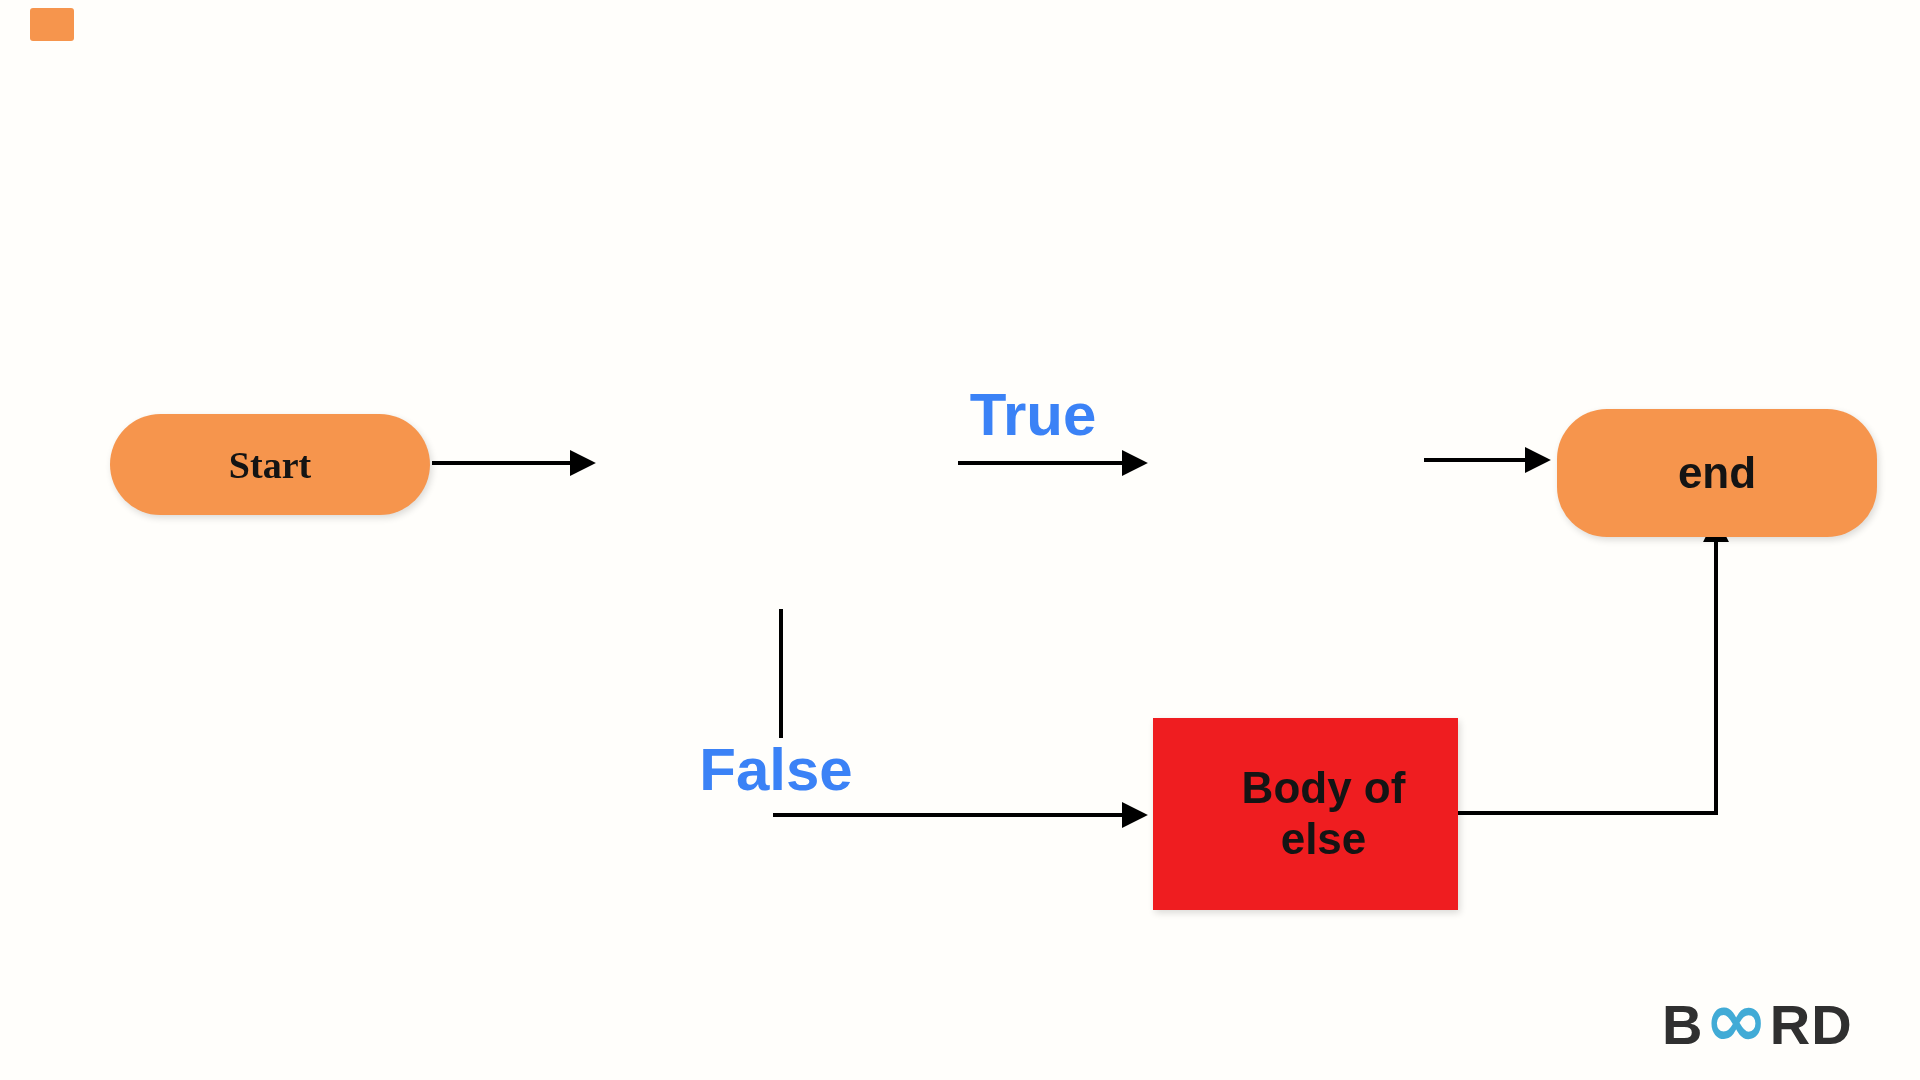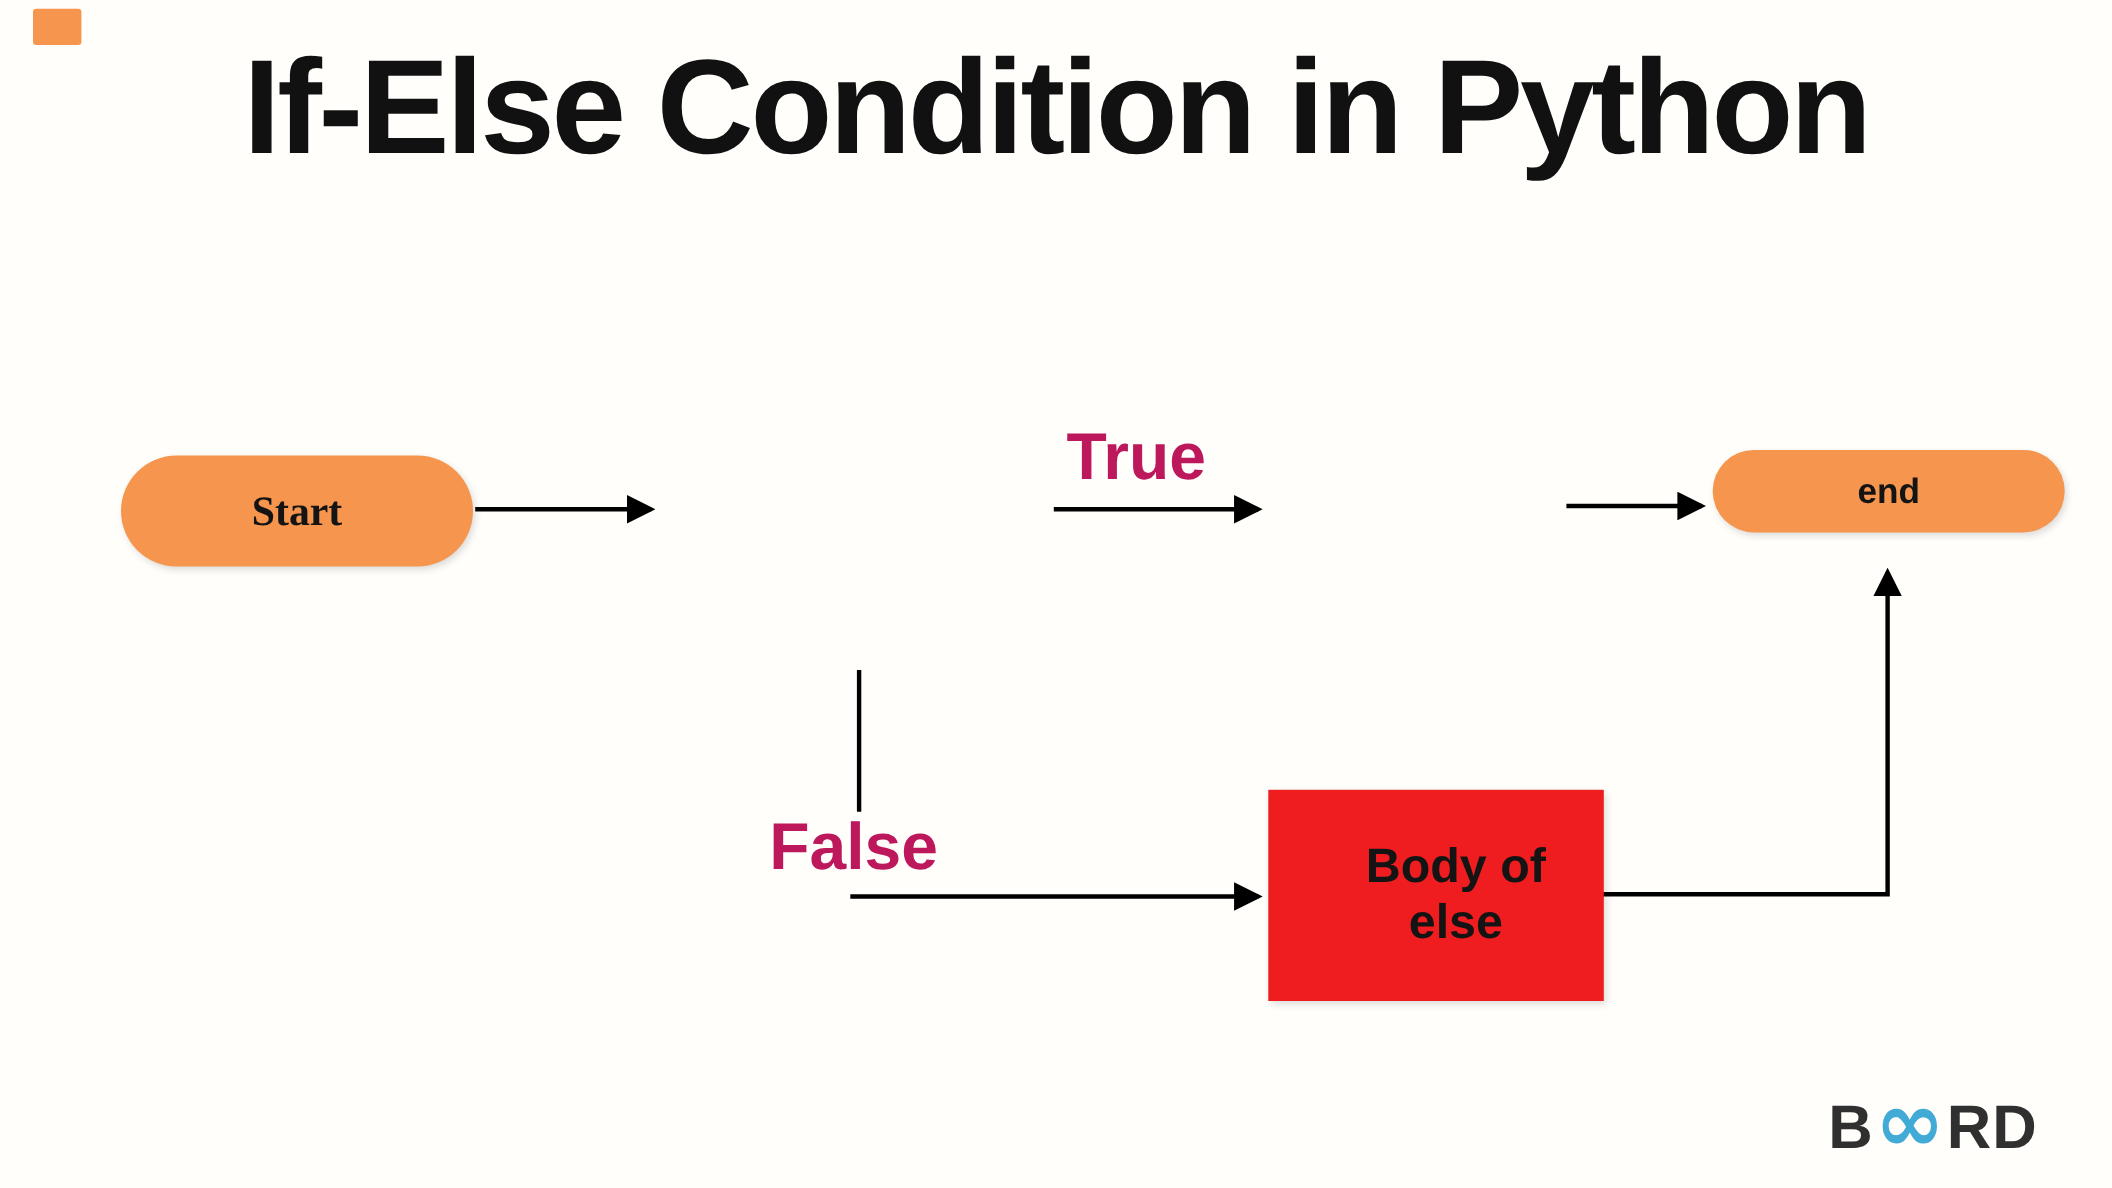--- a/index.html
+++ b/index.html
@@ -29,38 +29,38 @@
   .connectors{position:absolute;left:0;top:0;width:1920px;height:1080px;}
 
   
   .node{
     position:absolute;display:flex;align-items:center;justify-content:center;
     color:#141414;font-weight:bold;text-align:center;
   }
   .shadow{box-shadow:2px 3px 7px rgba(0,0,0,0.14);}
   .pill{background:#f6954d;}
   .start{left:110px;top:414px;width:320px;height:101px;border-radius:52px;font-size:38px;font-family:Liberation Serif, serif;}
-  .end{left:1557px;top:409px;width:320px;height:75px;border-radius:50px;font-size:32px;}
+  .end{left:1557px;top:409px;width:320px;height:128px;border-radius:50px;font-size:44px;}
   .diamond-wrap{
     position:absolute;left:602px;top:322px;width:356px;height:286px;
     filter:drop-shadow(2px 3px 5px rgba(0,0,0,0.18));
   }
   .diamond{
     width:100%;height:100%;background:#f6954d;
     clip-path:polygon(50% 0, 100% 50%, 50% 100%, 0 50%);
     display:flex;align-items:center;justify-content:center;
     color:#141414;font-weight:bold;font-size:48px;
   }
   .body-if{left:1156px;top:365px;width:267px;height:193px;background:#7cd455;font-size:46px;}
   .body-else{left:1153px;top:718px;width:269px;height:192px;background:#ef1d20;font-size:44px;line-height:1.15;padding-left:36px;}
   .body-else .node-label{width:200px;}
 
   
   .edge-label{
-    position:absolute;color:#be185d;font-weight:bold;
+    position:absolute;color:#3b82f6;font-weight:bold;
     font-size:60px;line-height:1;text-align:center;
   }
   .edge-label.true{left:958px;top:385px;width:150px;}
   .edge-label.false{left:686px;top:740px;width:180px;}
 
   
   .logo{
     position:absolute;left:1662px;top:992px;
     display:flex;align-items:center;
     font-weight:bold;color:#303030;letter-spacing:1px;
@@ -72,21 +72,20 @@
     font-family:"DejaVu Sans", sans-serif;
   }
 </style>
 </head>
 <body>
 
 <div class="canvas">
 
   <div class="corner-swatch"></div>
 
-  <h1 class="title">If-Else Condition in Python</h1>
 
   <svg class="connectors" viewBox="0 0 1920 1080" xmlns="http://www.w3.org/2000/svg">
     <defs>
       <marker id="ah" viewBox="0 0 10 10" refX="8.5" refY="5" markerWidth="6.5" markerHeight="6.5" orient="auto-start-reverse">
         <path d="M0,0 L10,5 L0,10 z" fill="#000"></path>
       </marker>
     </defs>
     <g stroke="#000" stroke-width="4" fill="none">
       <path d="M432,463 H592" marker-end="url(#ah)"></path>
       <path d="M958,463 H1144" marker-end="url(#ah)"></path>

